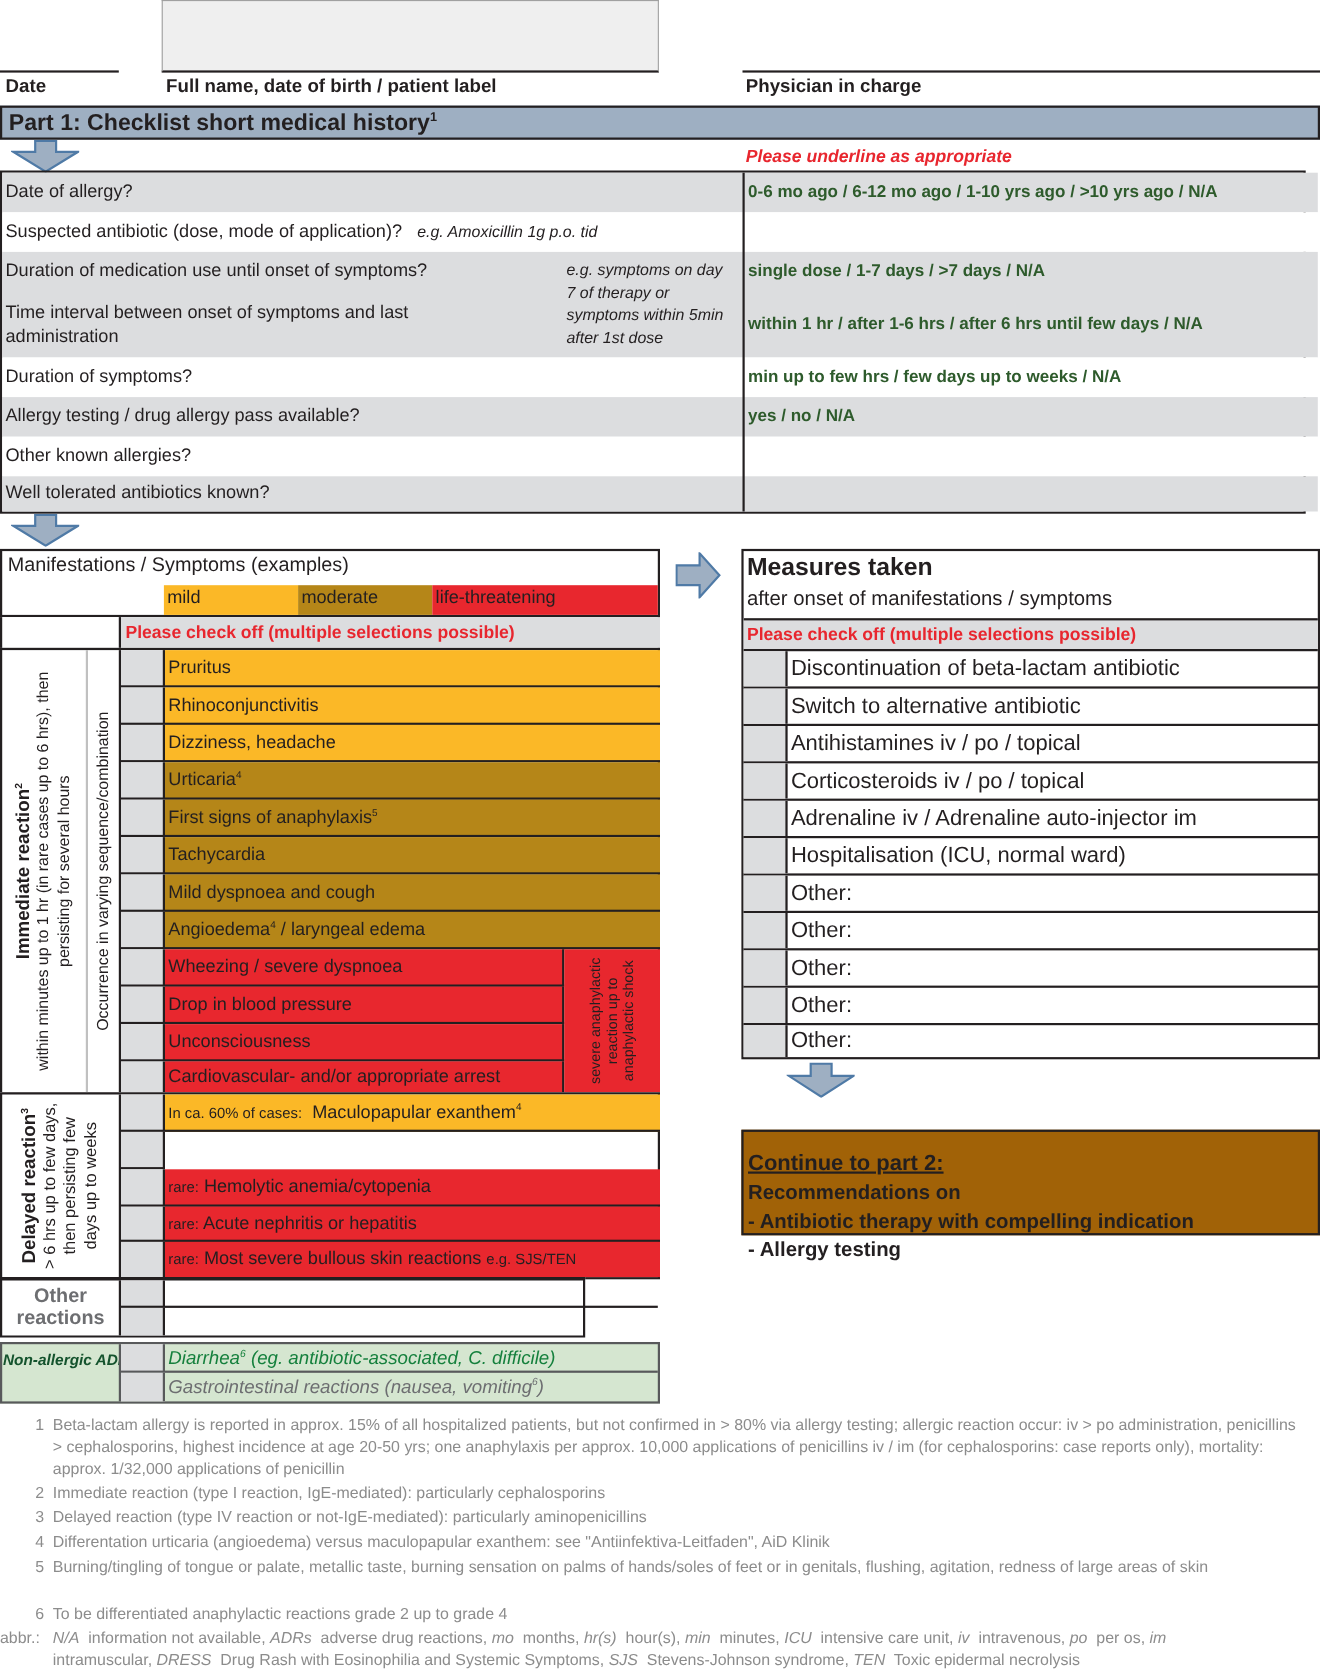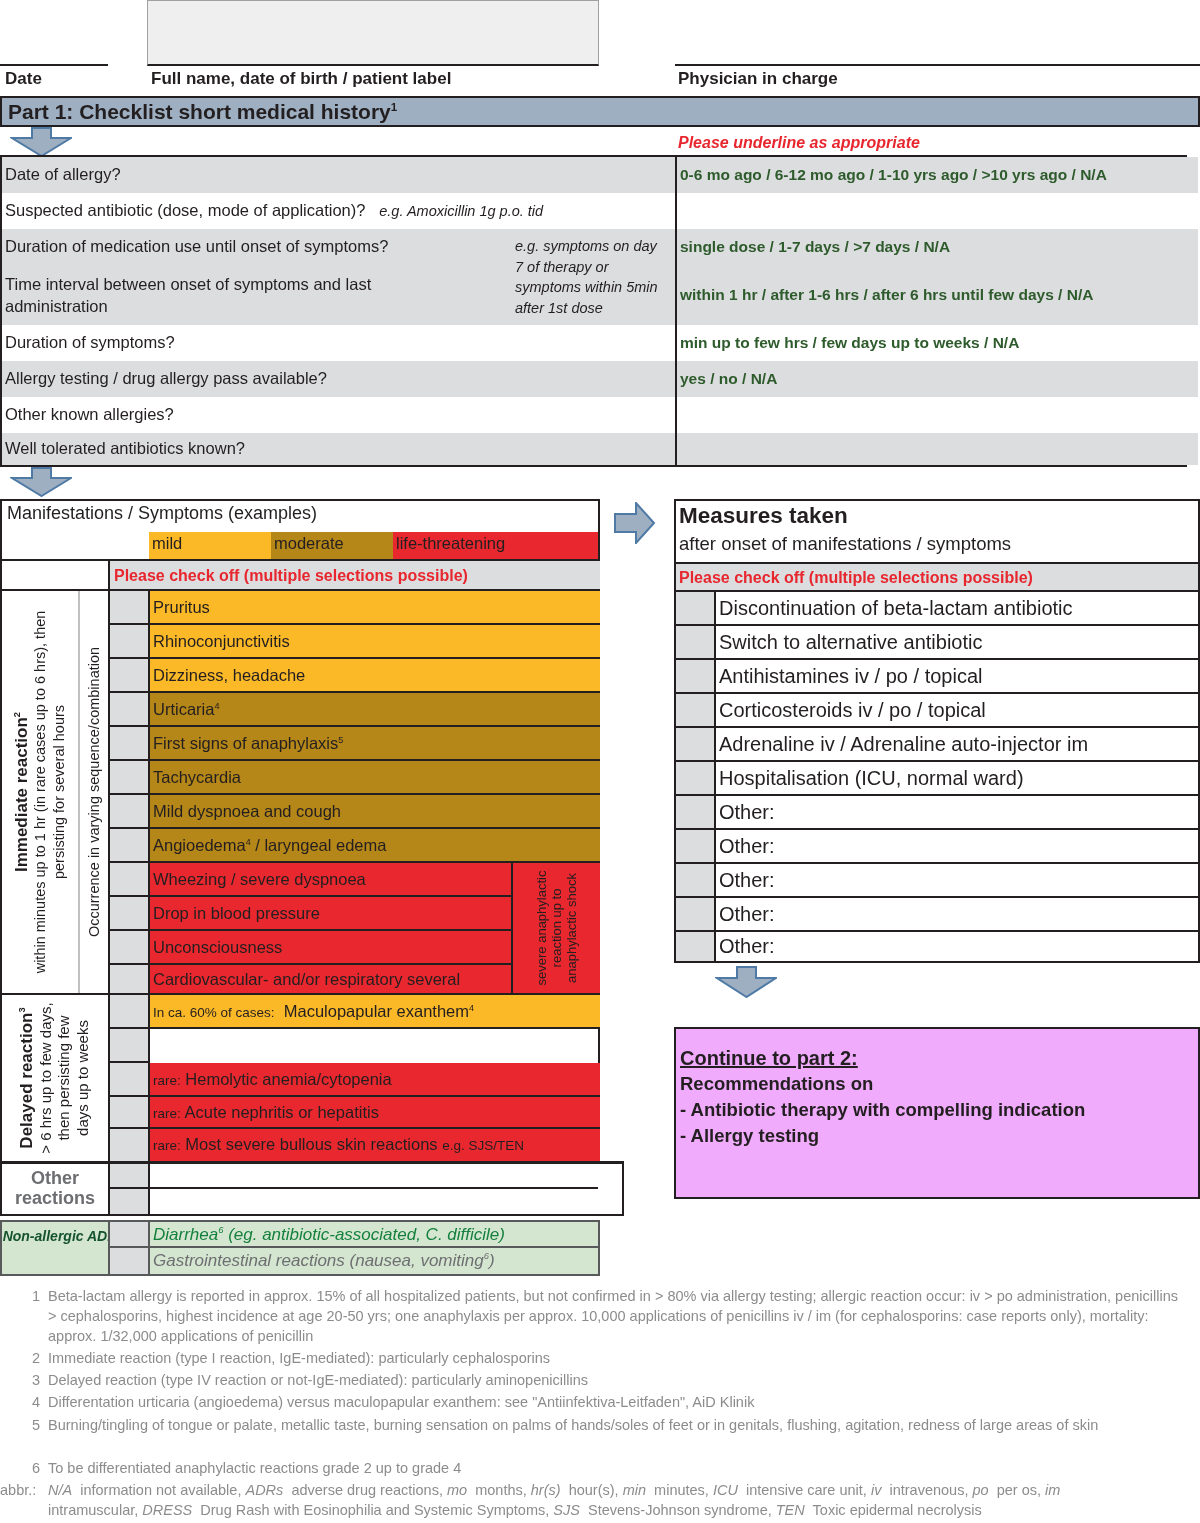--- a/index.html
+++ b/index.html
@@ -137,21 +137,21 @@
     <div class="sev-row moderate" style="left:40px;top:204px;width:450px;"><span>Mild dyspnoea and cough</span></div>
     <div class="chk" style="left:0;top:238px;width:40px;height:34px;"></div>
     <div class="sev-row moderate" style="left:40px;top:238px;width:450px;"><span>Angioedema</span><sup>4</sup><span> / laryngeal edema</span></div>
     <div class="chk" style="left:0;top:272px;width:40px;height:34px;"></div>
     <div class="sev-row lifethreat" style="left:40px;top:272px;width:363px;border-right:2px solid #231f20;"><span>Wheezing / severe dyspnoea</span></div>
     <div class="chk" style="left:0;top:306px;width:40px;height:34px;"></div>
     <div class="sev-row lifethreat" style="left:40px;top:306px;width:363px;border-right:2px solid #231f20;"><span>Drop in blood pressure</span></div>
     <div class="chk" style="left:0;top:340px;width:40px;height:34px;"></div>
     <div class="sev-row lifethreat" style="left:40px;top:340px;width:363px;border-right:2px solid #231f20;"><span>Unconsciousness</span></div>
     <div class="chk" style="left:0;top:374px;width:40px;height:28px;border-bottom:none;"></div>
-    <div class="sev-row lifethreat" style="left:40px;top:374px;width:363px;height:28px;line-height:28px;border-bottom:none;border-right:2px solid #231f20;"><span>Cardiovascular- and/or respiratory several</span></div>
+    <div class="sev-row lifethreat" style="left:40px;top:374px;width:363px;height:28px;line-height:28px;border-bottom:none;border-right:2px solid #231f20;"><span>Cardiovascular- and/or appropriate arrest</span></div>
 
     <div class="abs lifethreat" style="left:403px;top:272px;width:87px;height:130px;">
       <div class="abs" style="left:43px;top:65px;width:128px;transform:translate(-50%,-50%) rotate(-90deg);text-align:center;font-size:13px;line-height:15px;">severe anaphylactic reaction up to anaphylactic shock</div>
     </div>
   </div>
 </div>
 
 <div class="abs" style="left:0;top:993px;width:600px;height:170px;border:2px solid #231f20;background:#fff;">
   <div class="abs" style="left:0;top:0;width:106px;height:166px;">
     <div class="abs" style="left:53px;top:83px;width:160px;transform:translate(-50%,-50%) rotate(-90deg);text-align:center;line-height:18.5px;">
@@ -166,21 +166,21 @@
     <div class="chk" style="left:0;top:34px;width:40px;height:34px;"></div>
     <div class="chk" style="left:0;top:68px;width:40px;height:34px;"></div>
     <div class="sev-row lifethreat" style="left:40px;top:68px;width:450px;"><span style="font-size:13.5px;">rare:</span> <span>Hemolytic anemia/cytopenia</span></div>
     <div class="chk" style="left:0;top:102px;width:40px;height:32px;"></div>
     <div class="sev-row lifethreat" style="left:40px;top:102px;width:450px;height:32px;line-height:30px;"><span style="font-size:13.5px;">rare:</span> <span>Acute nephritis or hepatitis</span></div>
     <div class="chk" style="left:0;top:134px;width:40px;height:32px;border-bottom:none;"></div>
     <div class="sev-row lifethreat" style="left:40px;top:134px;width:450px;height:32px;line-height:30px;border-bottom:none;"><span style="font-size:13.5px;">rare:</span> <span>Most severe bullous skin reactions</span> <span style="font-size:13.5px;">e.g. SJS/TEN</span></div>
   </div>
 </div>
 
-<div class="abs" style="left:0;top:1161px;width:624px;height:55px;border:2px solid #231f20;border-top:3px solid #231f20;background:#fff;">
+<div class="abs" style="left:0;top:1161px;width:532px;height:55px;border:2px solid #231f20;border-top:3px solid #231f20;background:#fff;">
   <div class="abs" style="left:0;top:4px;width:106px;text-align:center;font-weight:bold;font-size:18px;color:#6d6e71;line-height:20px;">Other reactions</div>
   <div class="abs" style="left:106px;top:0;width:2px;height:50px;background:#231f20;"></div>
   <div class="chk" style="left:108px;top:0;width:40px;height:25px;"></div>
   <div class="abs" style="left:148px;top:0;width:448px;height:25px;border-bottom:2px solid #231f20;"></div>
   <div class="chk" style="left:108px;top:25px;width:40px;height:25px;border-bottom:none;"></div>
   <div class="abs" style="left:148px;top:25px;width:448px;height:25px;"></div>
 </div>
 
 <div class="abs" style="left:0;top:1220px;width:600px;height:56px;border:2px solid #58595b;background:#d5e6d0;">
   <div class="abs" style="left:0;top:3px;width:128px;text-align:center;font-weight:bold;font-style:italic;font-size:14px;color:#14532d;line-height:22px;"><span>Non-allergic ADRs</span><sup>1</sup></div>
@@ -250,21 +250,21 @@
       </div>
   </div>
 </div>
 
 <div class="abs arrow-down" style="left:715px;top:966px;">
   <svg width="62" height="32" viewBox="0 0 62 32">
       <path d="M22 1 H41 V12 H61 L31.5 31 L2 12 H22 Z" fill="#9eafc2" stroke="#4f7aa6" stroke-width="2"></path>
     </svg>
 </div>
 
-<div class="abs" style="left:674px;top:1027px;width:526px;height:172px;background:#f0abfc;border:2px solid #231f20;font-weight:bold;font-size:18.5px;line-height:26px;padding:16px 0 0 4px;">
+<div class="abs" style="left:674px;top:1027px;width:526px;height:96px;background:#a16207;border:2px solid #231f20;font-weight:bold;font-size:18.5px;line-height:26px;padding:16px 0 0 4px;">
   <div style="text-decoration:underline;font-size:20px;">Continue to part 2:</div>
   <div>Recommendations on</div>
   <div>- Antibiotic therapy with compelling indication</div>
   <div>- Allergy testing</div>
 </div>
 
 <div class="abs foot" style="left:0;top:1286px;width:1200px;height:240px;">
   <div class="num abs" style="top:0;">1</div>
   <div class="txt abs" style="top:0;">Beta-lactam allergy is reported in approx. 15% of all hospitalized patients, but not confirmed in &gt; 80% via allergy testing; allergic reaction occur: iv &gt; po administration, penicillins &gt; cephalosporins, highest incidence at age 20-50 yrs; one anaphylaxis per approx. 10,000 applications of  penicillins iv / im (for cephalosporins: case reports only), mortality: approx. 1/32,000 applications of penicillin</div>
   <div class="num abs" style="top:62px;">2</div>

